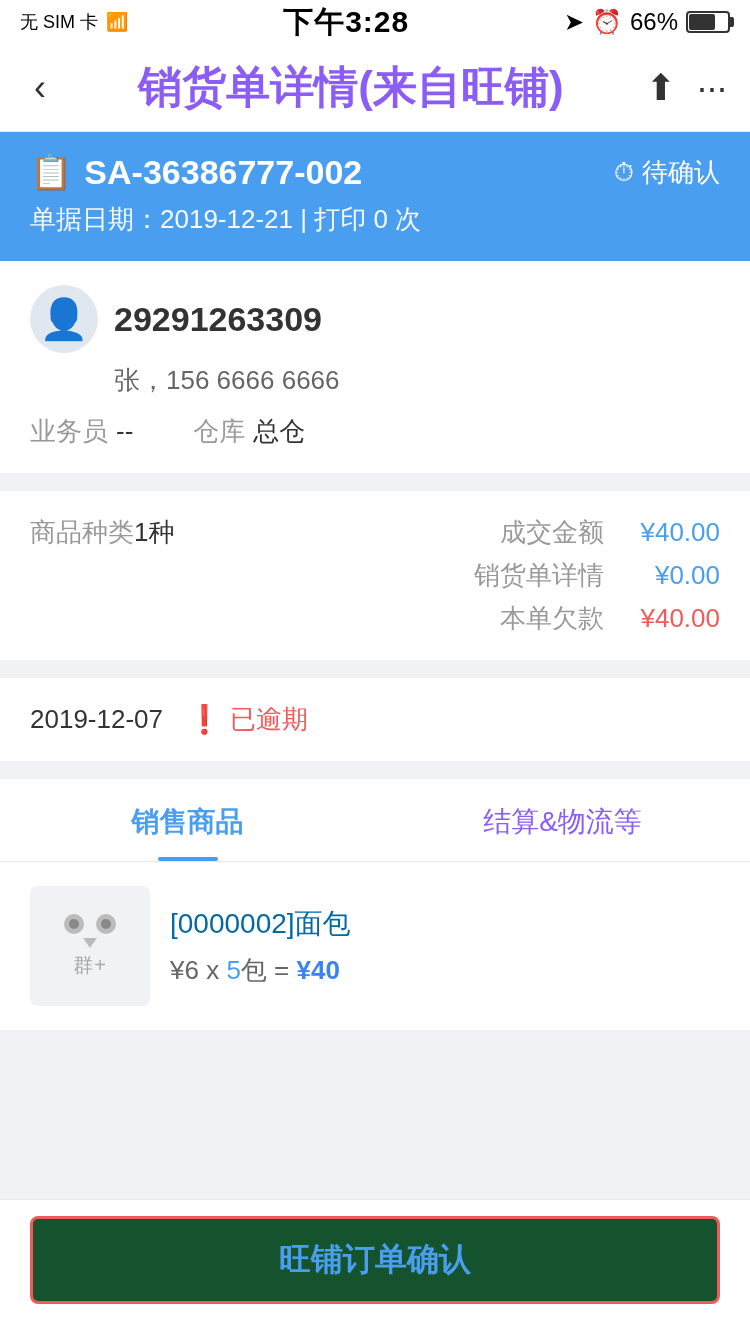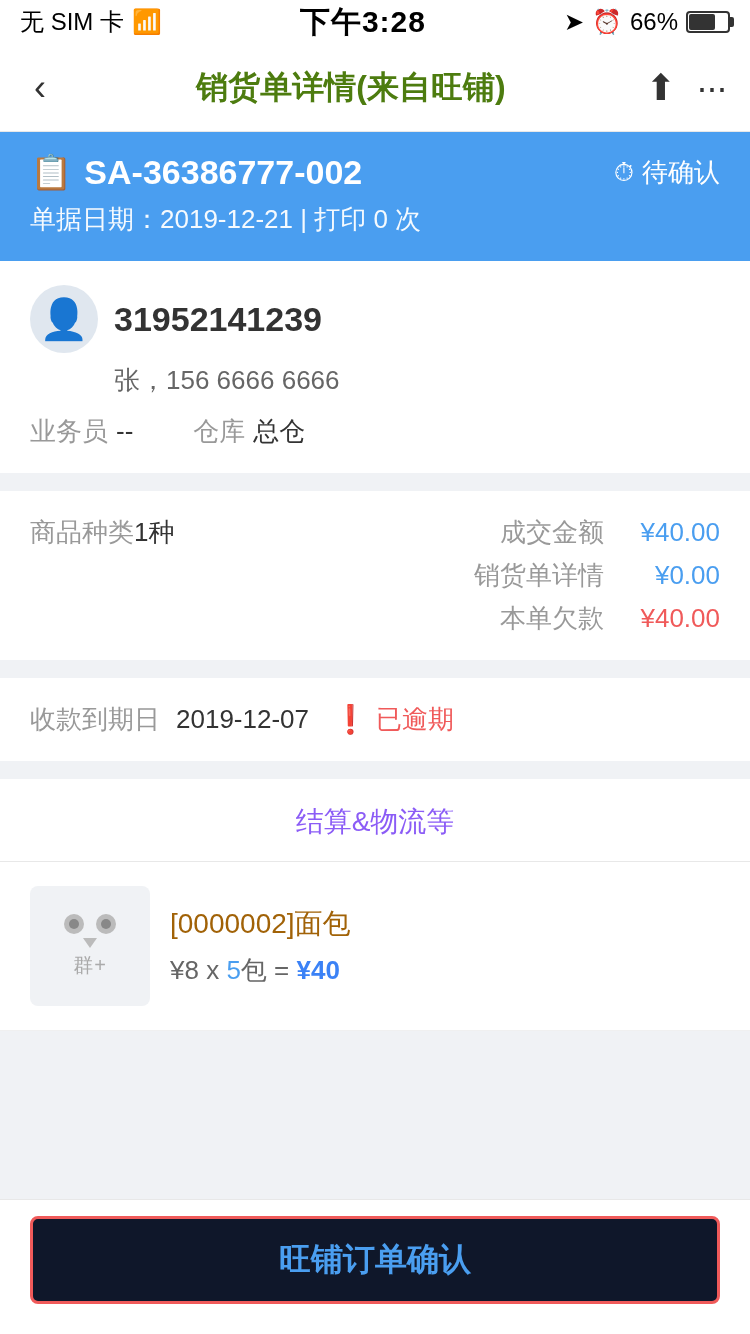--- a/index.html
+++ b/index.html
@@ -20,21 +20,21 @@
       display: flex;
       align-items: center;
       justify-content: space-between;
       padding: 0 20px;
       font-size: 28px;
     }
     .status-left {
       display: flex;
       align-items: center;
       gap: 8px;
-      font-size: 24px;
+      font-size: 18px;
       font-weight: 500;
     }
     .status-center {
       font-size: 30px;
       font-weight: 600;
       letter-spacing: 1px;
     }
     .status-right {
       display: flex;
       align-items: center;
@@ -81,23 +81,23 @@
       padding: 0 24px;
       border-bottom: 1px solid #e8e8e8;
     }
     .nav-back {
       font-size: 36px;
       color: #333;
       cursor: pointer;
       padding: 10px;
     }
     .nav-title {
-      font-size: 32px;
+      font-size: 44px;
       font-weight: 600;
-      color: #4d7c0f;
+      color: #8b5cf6;
     }
     .nav-actions {
       display: flex;
       align-items: center;
       gap: 20px;
     }
     .nav-share-icon {
       font-size: 36px;
       color: #333;
     }
@@ -362,21 +362,21 @@
       font-size: 20px;
       color: #aaa;
       letter-spacing: 1px;
       margin-top: 4px;
     }
     .product-info {
       flex: 1;
     }
     .product-name {
       font-size: 28px;
-      color: #a16207;
+      color: #0369a1;
       font-weight: 500;
       margin-bottom: 10px;
     }
     .product-price-row {
       font-size: 26px;
       color: #666;
     }
     .product-price-highlight {
       color: #3b82f6;
       font-weight: 600;
@@ -397,21 +397,21 @@
       left: 0;
       width: 750px;
       background: #fff;
       padding: 16px 30px 30px;
       border-top: 1px solid #e8e8e8;
     }
     .confirm-button {
       width: 100%;
       height: 88px;
       border: 3px solid #f05a5a;
-      background: #0f172a;
+      background: #14532d;
       border-radius: 8px;
       font-size: 32px;
       font-weight: 600;
       color: #4a9ef0;
       cursor: pointer;
       display: flex;
       align-items: center;
       justify-content: center;
     }
 
@@ -461,21 +461,21 @@
     </div>
   </div>
   <div class="order-date">单据日期：2019-12-21 | 打印 0 次</div>
 </div>
 
 <div class="customer-card">
   <div class="customer-row">
     <div class="customer-avatar">
       <span class="avatar-icon">👤</span>
     </div>
-    <span class="customer-phone">31952141239</span>
+    <span class="customer-phone">29291263309</span>
   </div>
   <div class="customer-name">张，156 6666 6666</div>
   <div class="customer-meta">
     <div class="meta-item">
       <span class="meta-label">业务员</span>
       <span class="meta-value">--</span>
     </div>
     <div class="meta-item">
       <span class="meta-label">仓库</span>
       <span class="meta-value">总仓</span>
@@ -502,31 +502,33 @@
     <div class="summary-row">
       <span class="summary-row-label">本单欠款</span>
       <span class="summary-row-value red">¥40.00</span>
     </div>
   </div>
 </div>
 
 <div class="section-divider"></div>
 
 <div class="due-date-card">
-  <span class="due-label">收款到期日</span>
   <span class="due-date">2019-12-07</span>
   <div class="due-status">
     <span class="overdue-icon">❗</span>
     <span>已逾期</span>
   </div>
 </div>
 
 <div class="section-divider"></div>
 
 <div class="tabs-bar">
+  <div class="tab-item active">
+    <span>销售商品</span>
+  </div>
   <div class="tab-item">
     <span>结算&amp;物流等</span>
   </div>
 </div>
 
 <div class="product-list">
   <div class="product-item">
     <div class="product-thumb">
 
       <div style="display:flex;flex-direction:column;align-items:center;justify-content:center;width:100%;height:100%;">
@@ -538,21 +540,21 @@
             <div class="owl-pupil"></div>
           </div>
         </div>
         <div class="owl-beak"></div>
         <div class="owl-text">群+</div>
       </div>
     </div>
     <div class="product-info">
       <div class="product-name">[0000002]面包</div>
       <div class="product-price-row">
-        <span>¥8 x </span><span class="product-qty-highlight">5</span><span>包 = </span><span class="product-price-highlight">¥40</span>
+        <span>¥6 x </span><span class="product-qty-highlight">5</span><span>包 = </span><span class="product-price-highlight">¥40</span>
       </div>
     </div>
   </div>
 </div>
 
 <div class="bottom-spacer"></div>
 
 <div class="bottom-bar">
   <button class="confirm-button">旺铺订单确认</button>
 </div>

